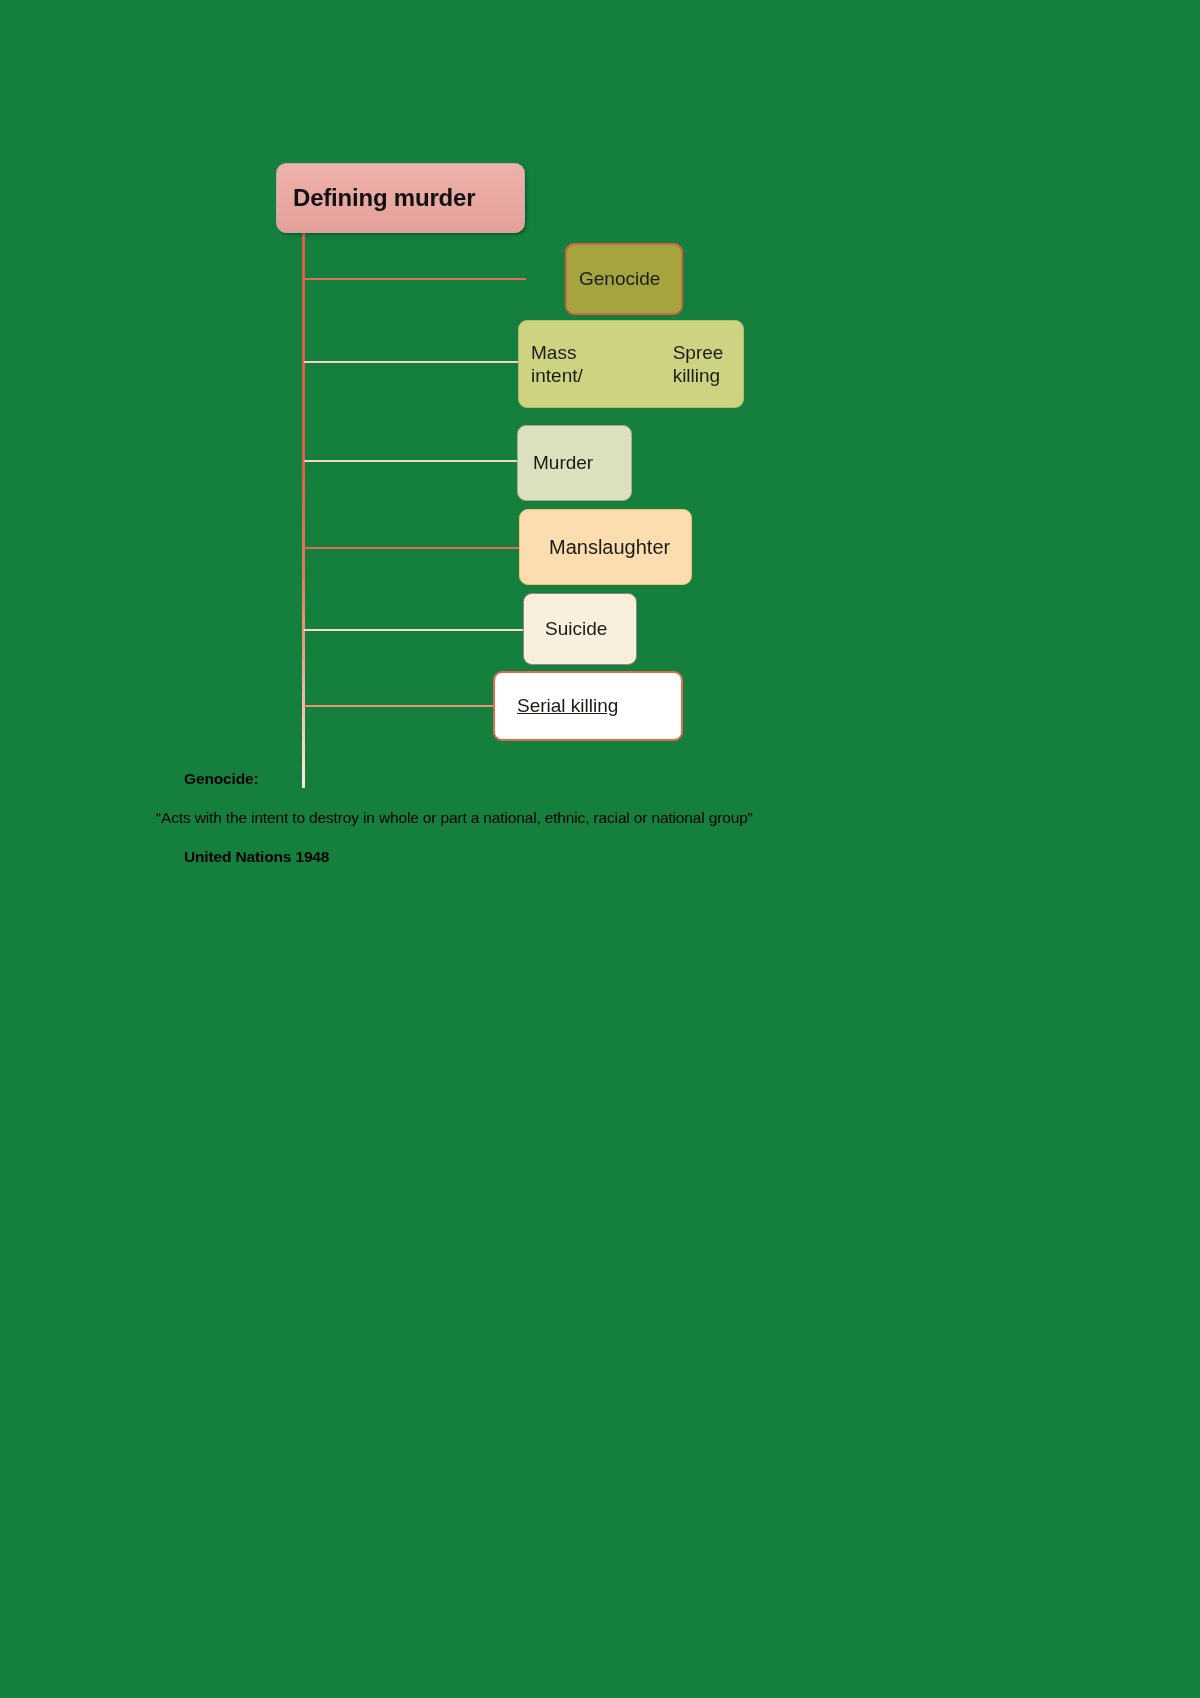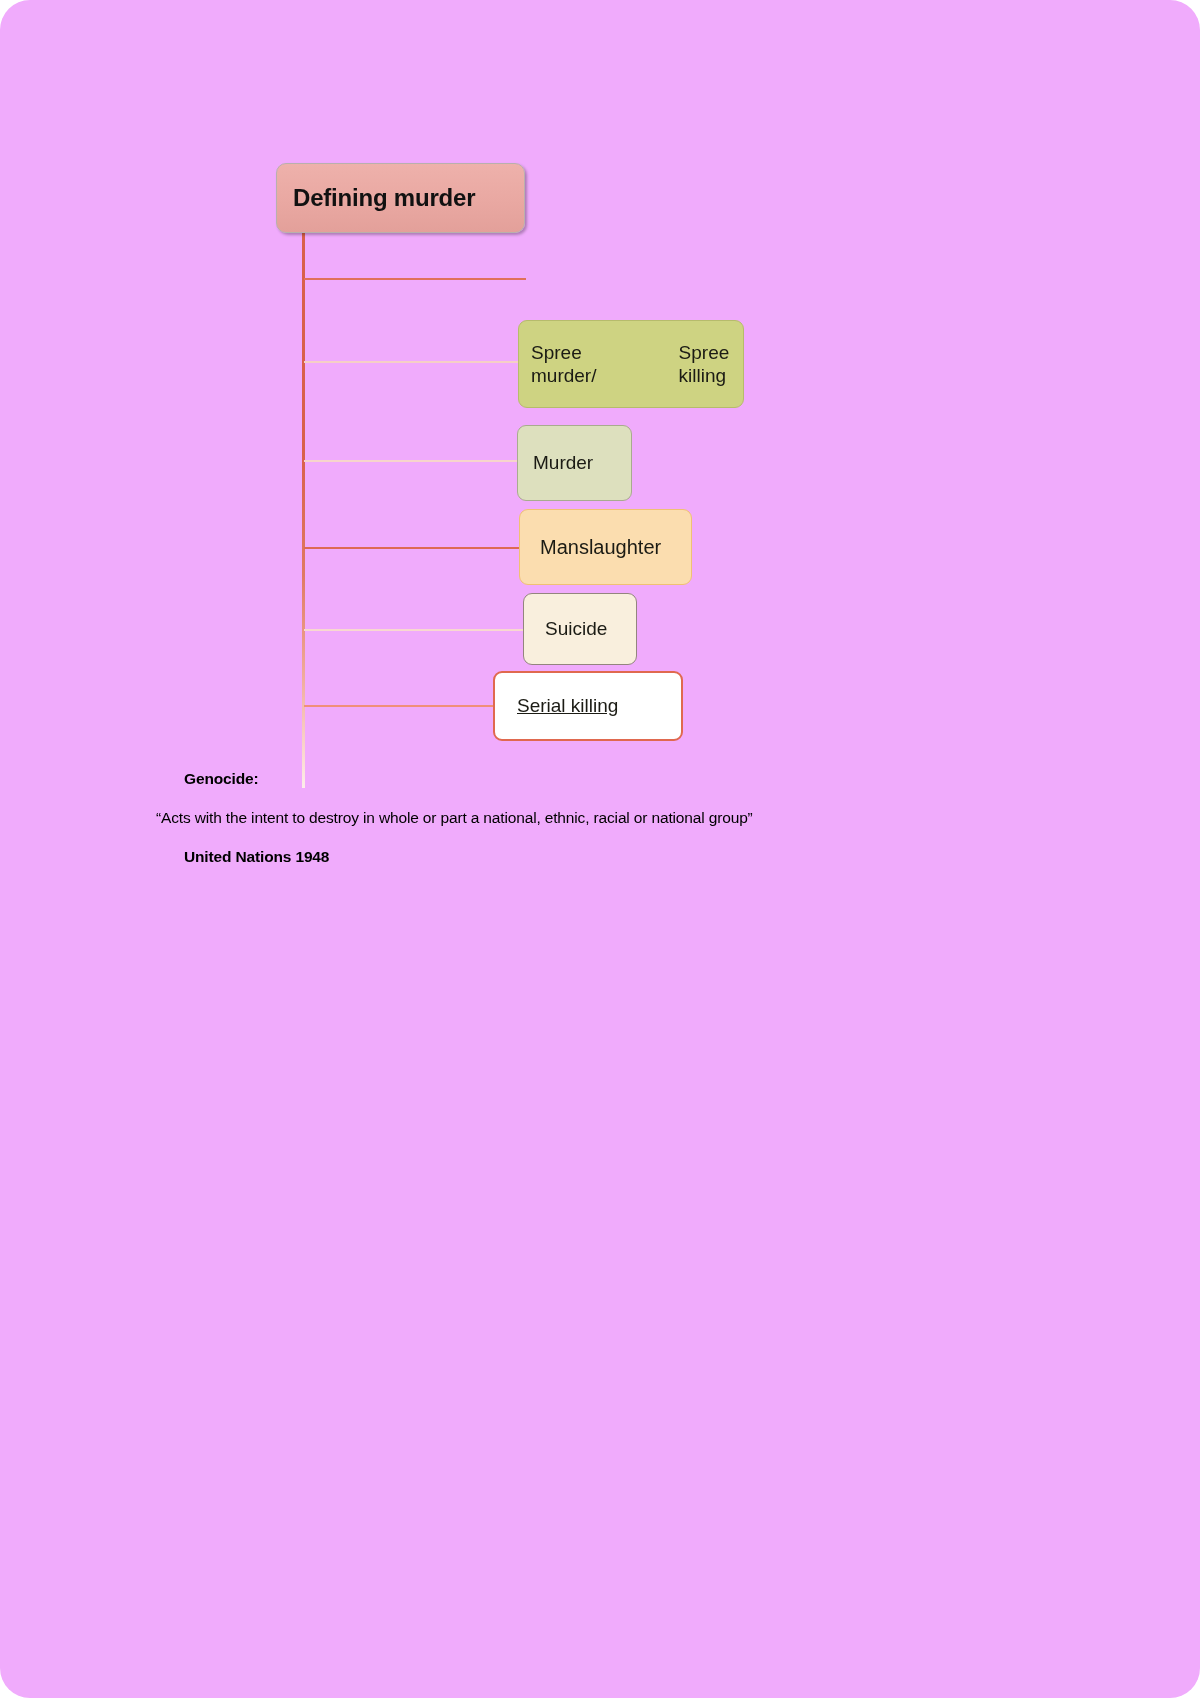--- a/index.html
+++ b/index.html
@@ -13,22 +13,21 @@
     height: 1698px;
     position: relative;
     font-family: "Liberation Sans", sans-serif;
     color: #000000;
     overflow: hidden;
   }
 
   .page {
     position: absolute;
     inset: 0;
-    background: #f0abfc;
-    border-radius: 30px;
+    background: #15803d;
   }
 
   
   .diagram {
     position: absolute;
     left: 260px;
     top: 150px;
     width: 700px;
     height: 610px;
   }
@@ -127,21 +126,21 @@
     color: #1b1b14;
   }
 
   .node-4 {
     left: 259px;
     top: 359px;
     width: 173px;
     height: 76px;
     background: #fbddaf;
     border: 1px solid #f0c173;
-    padding-left: 20px;
+    padding-left: 29px;
     font-size: 20px;
     color: #1b1b14;
   }
 
   .node-5 {
     left: 263px;
     top: 443px;
     width: 114px;
     height: 72px;
     background: #f9efdd;
@@ -192,23 +191,24 @@
 
     <div class="connector c0"></div>
     <div class="connector c1"></div>
     <div class="connector c2"></div>
     <div class="connector c3"></div>
     <div class="connector c4"></div>
     <div class="connector c5"></div>
 
     <div class="node node-root">Defining murder</div>
 
+    <div class="node node-1">Genocide</div>
 
     <div class="node node-2">
-      <span>Spree murder/</span><br>
+      <span>Mass intent/</span><br>
       <span class="l2">Spree killing</span>
     </div>
 
     <div class="node node-3">Murder</div>
 
     <div class="node node-4">Manslaughter</div>
 
     <div class="node node-5">Suicide</div>
 
     <div class="node node-6">Serial killing</div>

